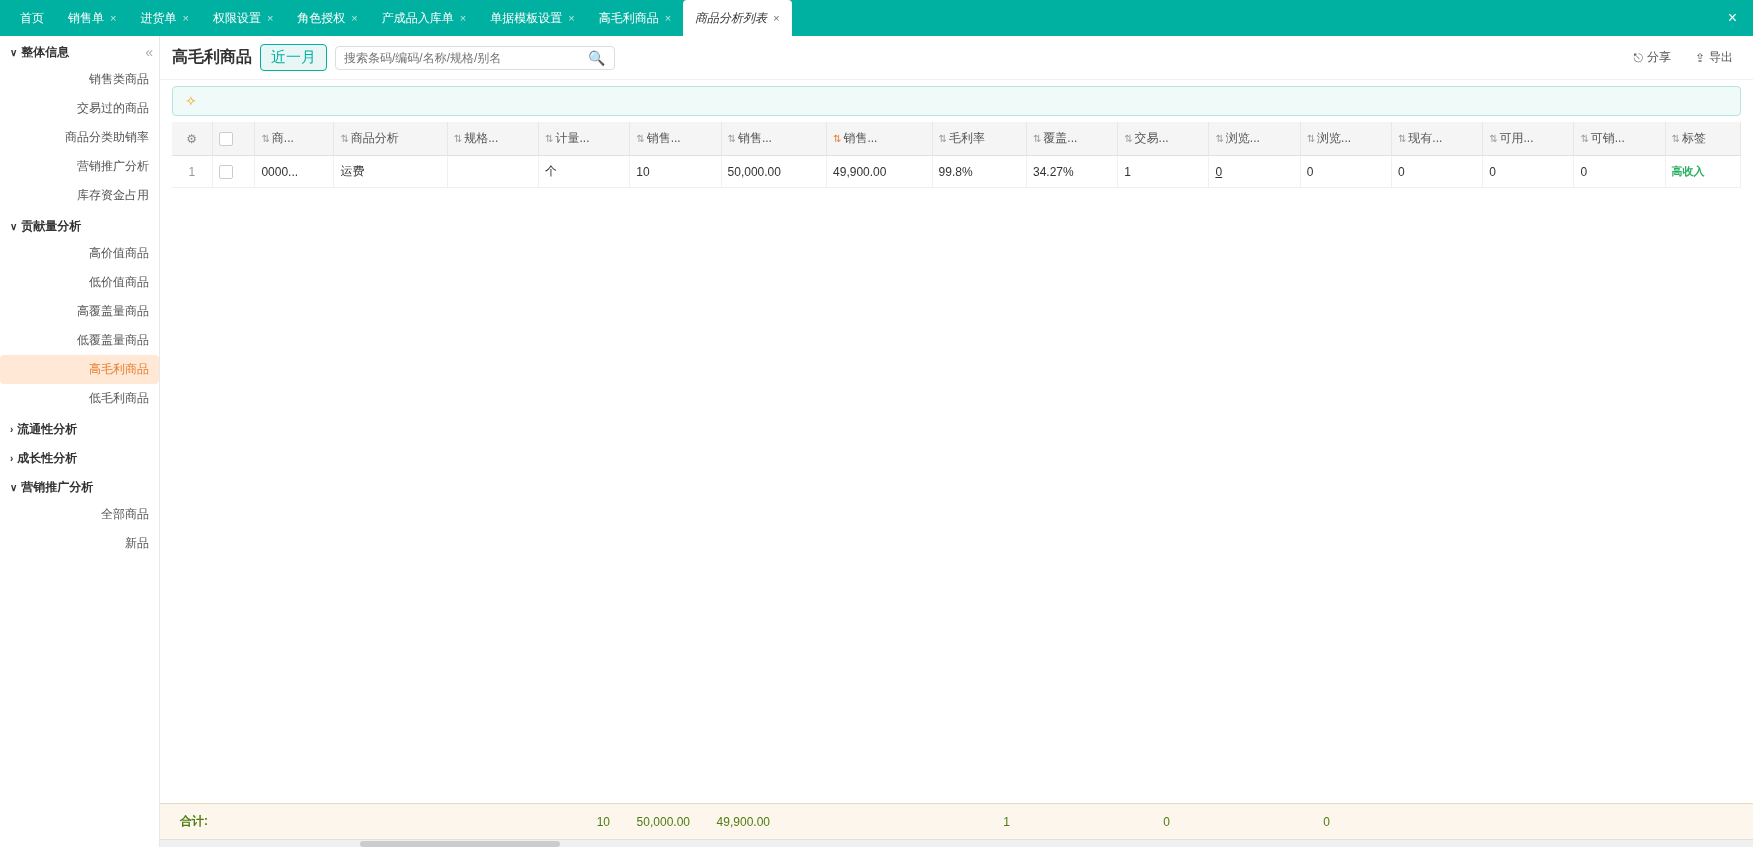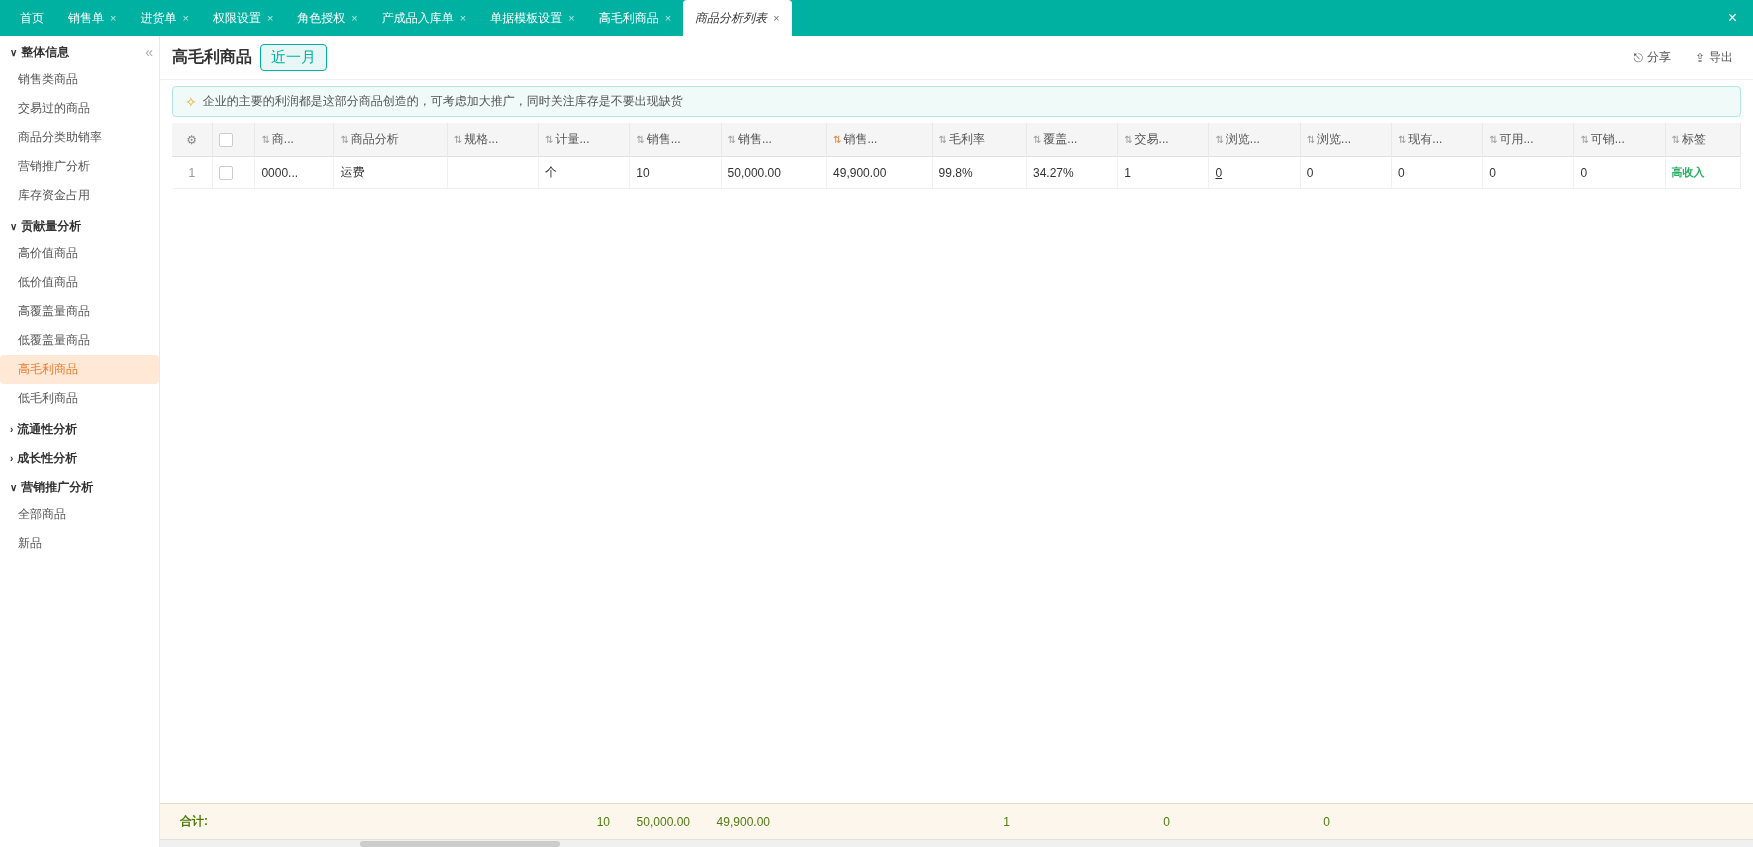--- a/index.html
+++ b/index.html
@@ -75,20 +75,21 @@
       font-size: 12px;
       cursor: pointer;
     }
     .sidebar-group-title .arrow { margin-right: 4px; font-size: 10px; }
     .sidebar-item {
       padding: 6px 10px 6px 18px;
       color: #555;
       cursor: pointer;
       white-space: nowrap;
       font-size: 12px;
+      text-align: right;
     }
     .sidebar-item.active { background: #ffe8d6; color: #e87d2e; border-radius: 4px; }
 
     
     .content-area {
       flex: 1;
       display: flex;
       flex-direction: column;
       overflow: hidden;
       background: #fff;
@@ -333,34 +334,37 @@
     </div>
     <div class="sidebar-item">全部商品</div>
     <div class="sidebar-item">新品</div>
   </div>
 
   <div class="content-area">
 
     <div class="content-header">
       <span class="content-title">高毛利商品</span>
       <button class="filter-btn active">近一月</button>
+      <div class="search-box">
+        <input type="text" placeholder="搜索条码/编码/名称/规格/别名" style="">
+        <span class="search-icon">🔍</span>
+      </div>
       <div class="header-spacer"></div>
       <div class="action-btn">
         <span>⎋</span>
         <span>分享</span>
       </div>
       <div class="action-btn">
         <span>⇪</span>
         <span>导出</span>
       </div>
     </div>
 
     <div class="info-banner">
       <span class="info-icon">✧</span>
-      <span>企业的主要的利润都是这部分商品创造的，可考虑加大推广，同时关注库存是不要出现缺货</span>
     </div>
 
     <div class="table-wrapper">
       <table>
         <thead>
           <tr>
             <th class="settings-col">⚙</th>
             <th><span class="cb"></span></th>
             <th><span class="col-sort">⇅</span><span>商...</span></th>
             <th><span class="col-sort">⇅</span><span>商品分析</span></th>

